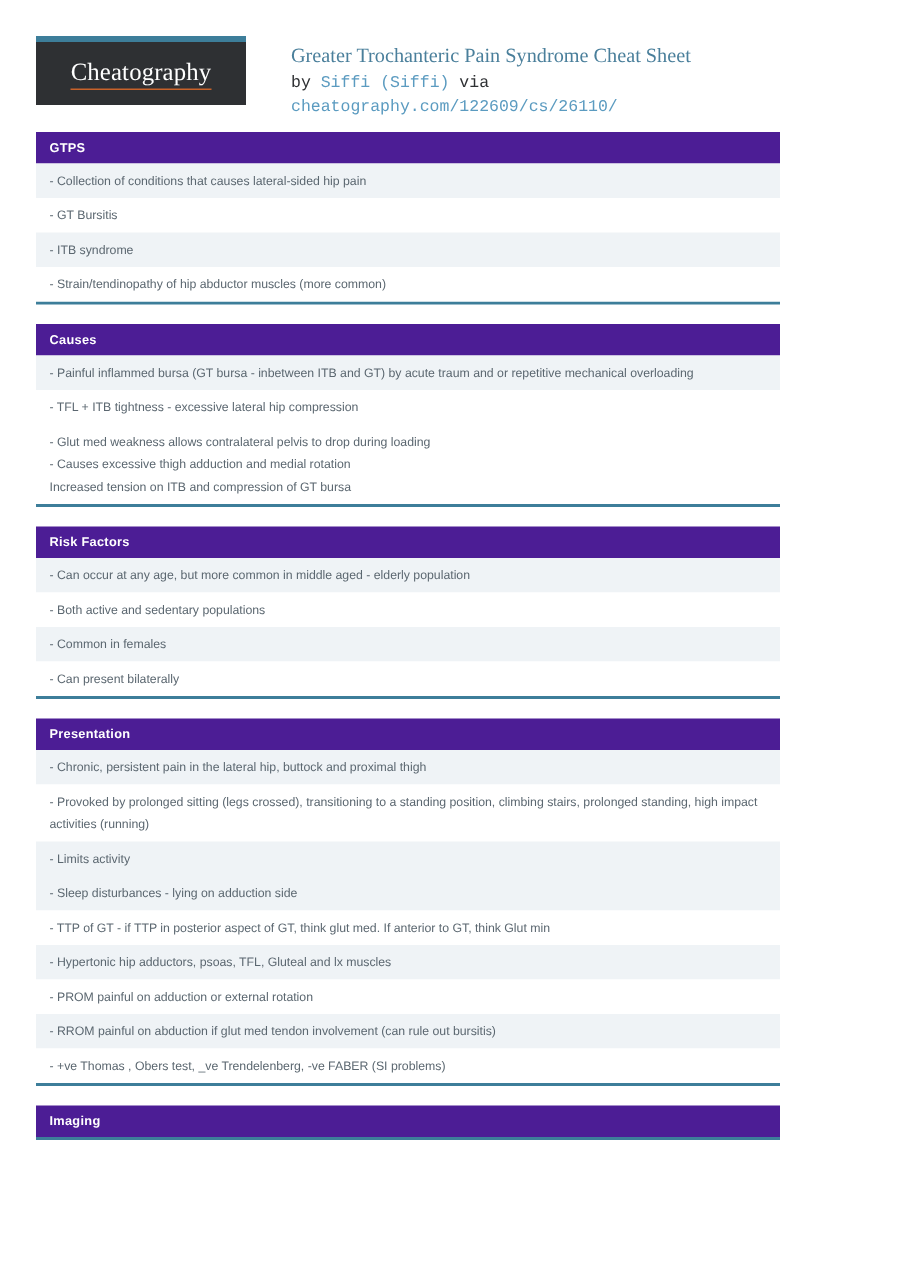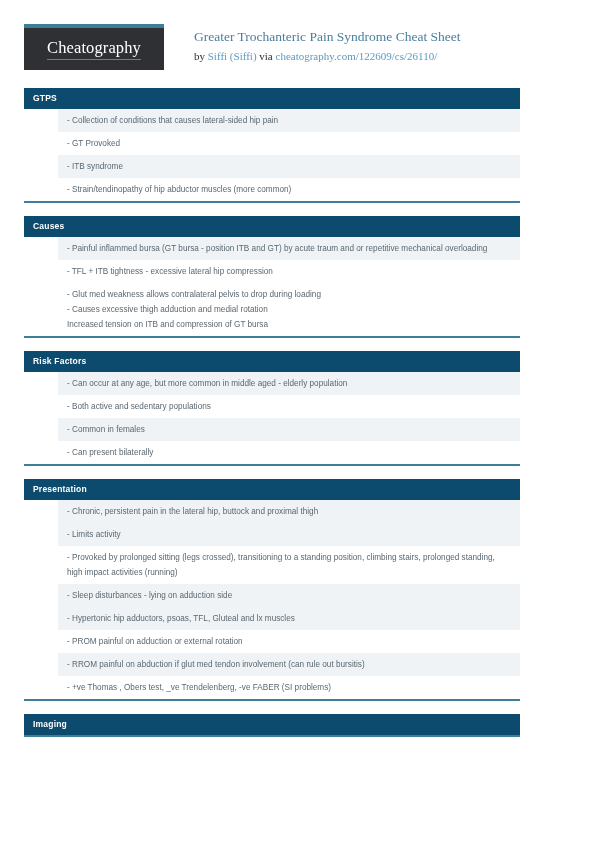--- a/index.html
+++ b/index.html
@@ -54,52 +54,51 @@
     padding-top: 4px;
   }
   .sheet-title {
     font-family: "Liberation Serif", serif;
     font-size: 13.5px;
     color: #4a7f9b;
     line-height: 18px;
     font-weight: normal;
   }
   .byline {
-    font-family: Liberation Serif, serif;
+    font-family: Liberation Mono, monospace;
     font-size: 11px;
     color: #2e3033;
     line-height: 16px;
     margin-top: 2px;
   }
   .byline a, .link {
     color: #5b9bc0;
     text-decoration: none;
   }
 
   
   .section {
     margin-bottom: 13px;
     border-bottom: 2px solid #3d7e9a;
   }
   .section-header {
-    background: #0c4a6e;
+    background: #4c1d95;
     color: #ffffff;
     font-size: 8.5px;
     font-weight: bold;
     padding: 5px 8px 5px 9px;
     letter-spacing: 0.2px;
     line-height: 11px;
   }
   .row {
     font-size: 8.2px;
     line-height: 15px;
     padding: 4px 9px 4px 9px;
     color: #5b6770;
     background: #ffffff;
-    margin-left: 34px;
   }
   .row.alt {
     background: #eff3f6;
   }
   .row .line {
     display: block;
   }
 </style>
 </head>
 <body>
@@ -118,33 +117,33 @@
     </div>
   </div>
 
   <div id="sections-root">
       <div class="section">
         <div class="section-header">GTPS</div>
         <div class="row alt">
           <span class="line">- Collection of conditions that causes lateral-sided hip pain</span>
         </div>
         <div class="row">
-          <span class="line">- GT Provoked</span>
+          <span class="line">- GT Bursitis</span>
         </div>
         <div class="row alt">
           <span class="line">- ITB syndrome</span>
         </div>
         <div class="row">
           <span class="line">- Strain/tendinopathy of hip abductor muscles (more common)</span>
         </div>
       </div>
       <div class="section">
         <div class="section-header">Causes</div>
         <div class="row alt">
-          <span class="line">- Painful inflammed bursa (GT bursa - position ITB and GT) by acute traum and or repetitive mechanical overloading</span>
+          <span class="line">- Painful inflammed bursa (GT bursa - inbetween ITB and GT) by acute traum and or repetitive mechanical overloading</span>
         </div>
         <div class="row">
           <span class="line">- TFL + ITB tightness - excessive lateral hip compression</span>
         </div>
         <div class="row">
           <span class="line">- Glut med weakness allows contralateral pelvis to drop during loading</span>
           <span class="line">- Causes excessive thigh adduction and medial rotation</span>
           <span class="line">Increased tension on ITB and compression of GT bursa</span>
         </div>
       </div>
@@ -161,29 +160,32 @@
         </div>
         <div class="row">
           <span class="line">- Can present bilaterally</span>
         </div>
       </div>
       <div class="section">
         <div class="section-header">Presentation</div>
         <div class="row alt">
           <span class="line">- Chronic, persistent pain in the lateral hip, buttock and proximal thigh</span>
         </div>
+        <div class="row">
+          <span class="line">- Provoked by prolonged sitting (legs crossed), transitioning to a standing position, climbing stairs, prolonged standing, high impact activities (running)</span>
+        </div>
         <div class="row alt">
           <span class="line">- Limits activity</span>
         </div>
-        <div class="row">
-          <span class="line">- Provoked by prolonged sitting (legs crossed), transitioning to a standing position, climbing stairs, prolonged standing, high impact activities (running)</span>
-        </div>
         <div class="row alt">
           <span class="line">- Sleep disturbances - lying on adduction side</span>
         </div>
+        <div class="row">
+          <span class="line">- TTP of GT - if TTP in posterior aspect of GT, think glut med. If anterior to GT, think Glut min</span>
+        </div>
         <div class="row alt">
           <span class="line">- Hypertonic hip adductors, psoas, TFL, Gluteal and lx muscles</span>
         </div>
         <div class="row">
           <span class="line">- PROM painful on adduction or external rotation</span>
         </div>
         <div class="row alt">
           <span class="line">- RROM painful on abduction if glut med tendon involvement (can rule out bursitis)</span>
         </div>
         <div class="row">

